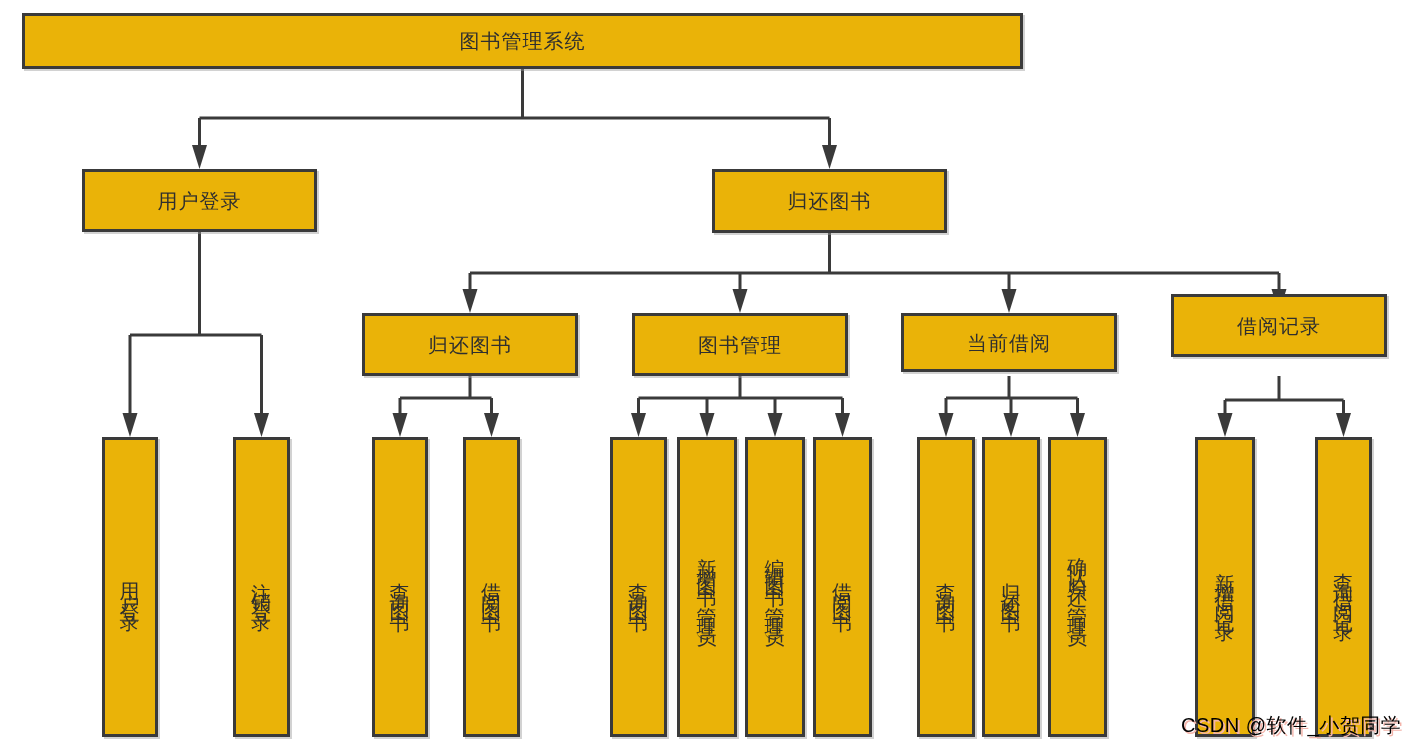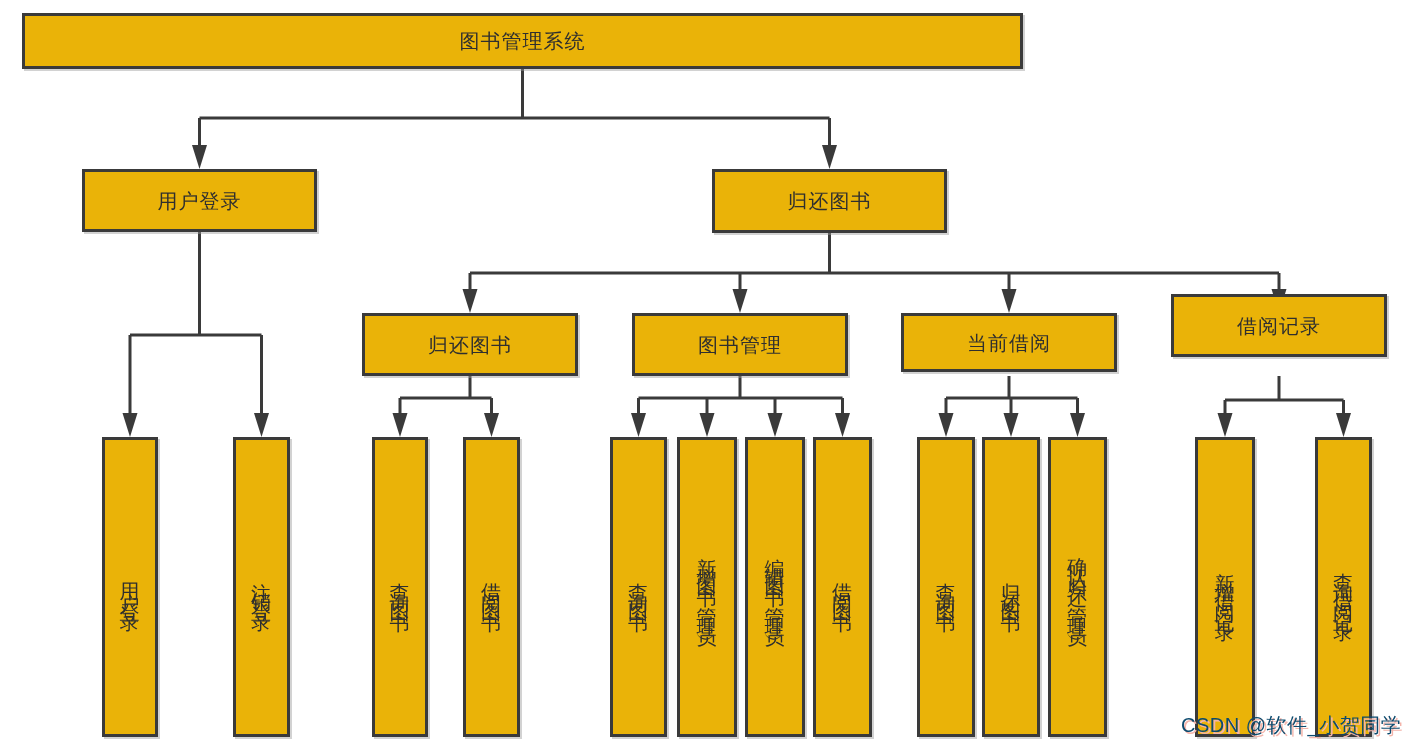--- a/index.html
+++ b/index.html
@@ -36,21 +36,21 @@
     writing-mode:vertical-rl;
     text-orientation:mixed;
     letter-spacing:0.5em;
     line-height:1.0;
   }
   .watermark {
     position:absolute;
     left:1181px;
     top:712px;
     font-size:20px;
-    color:#0c4a6e;
+    color:#000000;
     white-space:nowrap;
     text-shadow:2px 2px 0 #f3b4aa;
     letter-spacing:0.5px;
   }
 </style>
 </head>
 <body>
 
 <div class="canvas">
 

